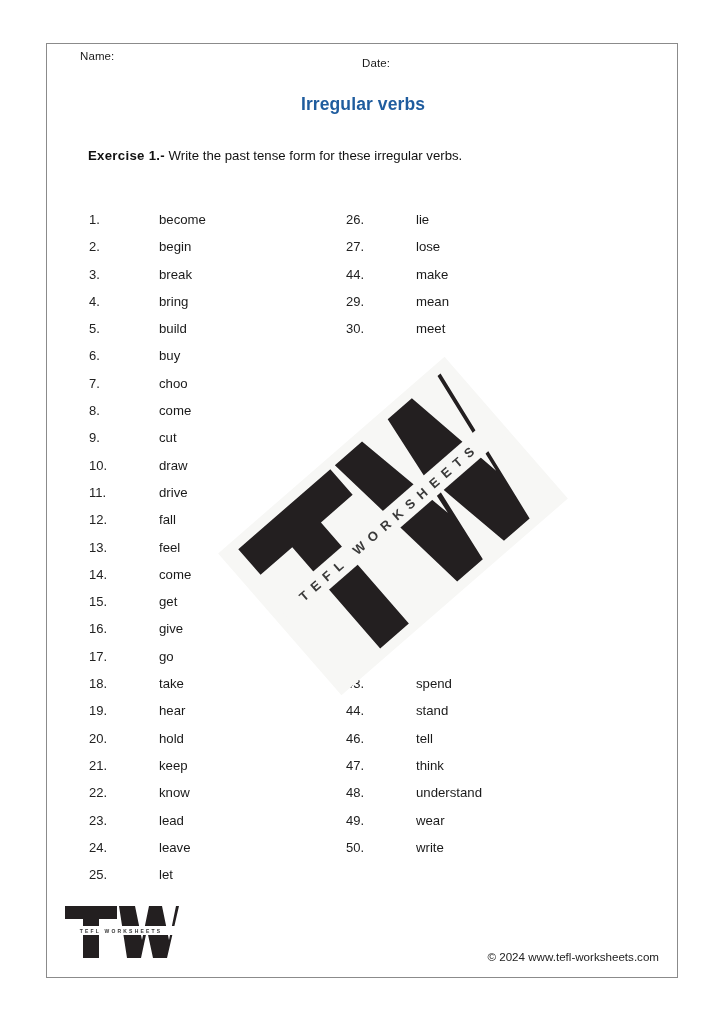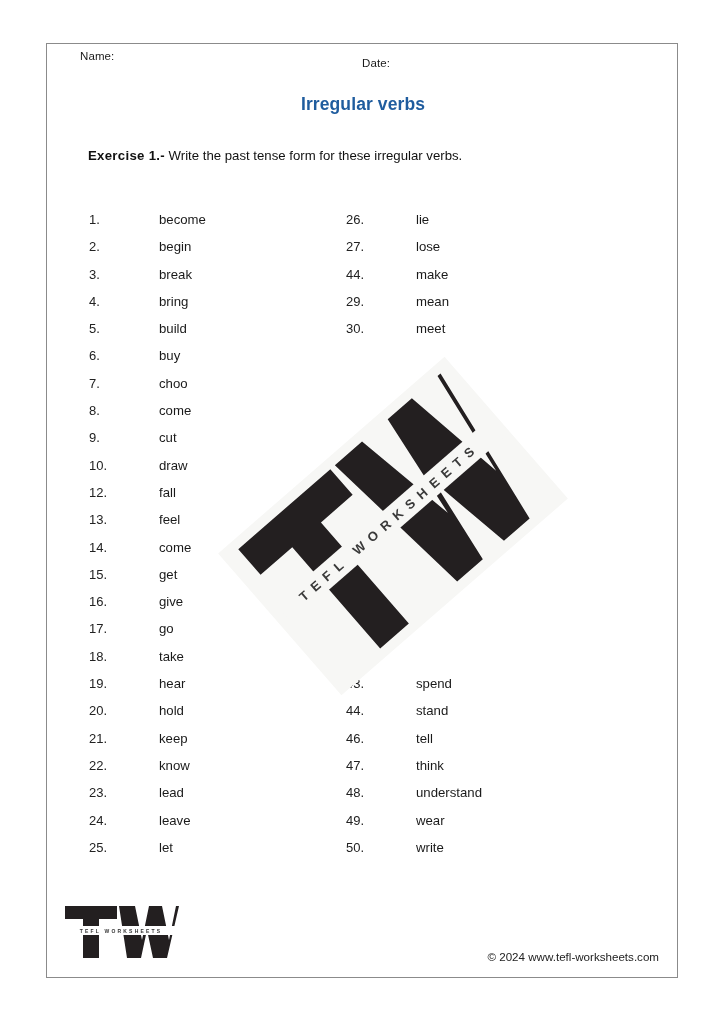--- a/index.html
+++ b/index.html
@@ -201,20 +201,24 @@
         <span class="verb-num">8.</span>
         <span class="verb-word">come</span>
       </div>
       <div class="verb-row">
         <span class="verb-num">9.</span>
         <span class="verb-word">cut</span>
       </div>
       <div class="verb-row">
         <span class="verb-num">10.</span>
         <span class="verb-word">draw</span>
+      </div>
+      <div class="verb-row">
+        <span class="verb-num">11.</span>
+        <span class="verb-word">drive</span>
       </div>
       <div class="verb-row">
         <span class="verb-num">12.</span>
         <span class="verb-word">fall</span>
       </div>
       <div class="verb-row">
         <span class="verb-num">13.</span>
         <span class="verb-word">feel</span>
       </div>
       <div class="verb-row">

